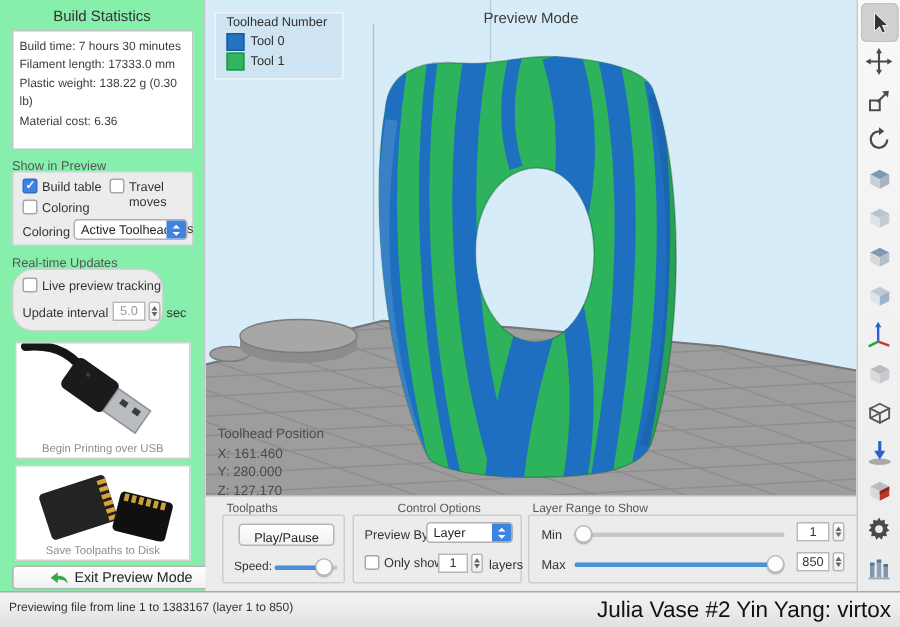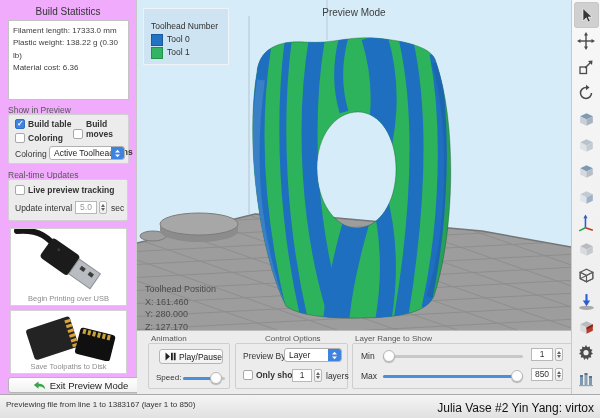--- a/index.html
+++ b/index.html
@@ -1,94 +1,95 @@
 <!DOCTYPE html>
 <html><head>
 <meta charset="utf-8">
 <style>
   * { margin:0; padding:0; box-sizing:border-box; }
   html,body { width:600px; height:418px; font-family:"Liberation Sans", sans-serif; }
   #app { position:relative; width:600px; height:418px; background:#ececec; overflow:hidden; font-family:"Liberation Sans", sans-serif; }
 
   
-  .left-panel { position:absolute; left:0; top:0; width:137px; height:394px; background:#f0abfc; border-right:1px solid #c6c6c6; }
+  .left-panel { position:absolute; left:0; top:0; width:137px; height:394px; background:#86efac; border-right:1px solid #c6c6c6; }
   .bs-title { position:absolute; top:6px; left:0; width:100%; text-align:center; font-size:10px; color:#333; }
   .stats-box { position:absolute; left:8px; top:20px; width:121px; height:80px; background:#fff; border:1px solid #c3c3c3; font-size:8px; color:#3d3d3d; padding:4px 2px 2px 4px; line-height:1.55; overflow:hidden; }
   .sec-label { position:absolute; font-size:8.5px; color:#555; }
   .groupbox { position:absolute; border:1px solid #d1d1d1; border-radius:2px; background:#ececec; }
-  .cb-row { position:absolute; display:flex; align-items:flex-end; font-size:8.5px; color:#333;font-weight:bold; }
+  .cb-row { position:absolute; display:flex; align-items:flex-start; font-size:8.5px; color:#333; }
   .cb { width:10px; height:10px; border:1px solid #a8a8a8; border-radius:2px; background:#fff; margin-right:3px; flex:0 0 auto; position:relative; }
   .cb.checked { background:#3f83e0; border-color:#2f6ec9; }
   .cb.checked:after { content:"✓"; position:absolute; left:1px; top:-1px; color:#fff; font-size:8px; font-weight:bold; }
   .popup { position:absolute; height:14px; background:#fff; border:1px solid #b0b0b0; border-radius:3px; font-size:8.5px; color:#222; display:flex; align-items:center; }
   .popup .ptxt { flex:1; padding-left:4px; white-space:nowrap; overflow:hidden; }
   .popup .pcap { width:13px; height:100%; background:#3f83e0; border-radius:0 2px 2px 0; display:flex; align-items:center; justify-content:center; }
   .numfield { position:absolute; height:13px; background:#fff; border:1px solid #b8b8b8; font-size:8.5px; color:#333; text-align:center; line-height:11px; }
   .numfield.dim { color:#9a9a9a; }
   .stepper { position:absolute; width:8px; height:13px; border:1px solid #b8b8b8; border-radius:2px; background:linear-gradient(#fff,#eee); display:flex; flex-direction:column; align-items:center; justify-content:center; gap:1px; }
   .stepper i { width:0; height:0; border-left:2.5px solid transparent; border-right:2.5px solid transparent; }
   .stepper .up { border-bottom:3px solid #666; }
   .stepper .dn { border-top:3px solid #666; }
   .img-btn { position:absolute; left:10px; width:117px; background:#fff; border:1px solid #d2d2d2; cursor:pointer; }
   .img-cap { position:absolute; bottom:2px; left:0; width:100%; text-align:center; font-size:7.5px; color:#8d8d8d; }
   .exit-btn { position:absolute; left:8px; top:377px; width:145px; height:16px; background:linear-gradient(#ffffff,#f0f0f0); border:1px solid #b2b2b2; border-radius:4px; font-size:9.5px; color:#333; display:flex; align-items:center; justify-content:center; gap:4px; }
 
   
   .viewport { position:absolute; left:137px; top:0; width:434px; height:330px; background:#d7ecf9; overflow:hidden; }
   .scene { position:absolute; left:0; top:0; }
   .mode-title { position:absolute; top:7px; left:0; width:100%; text-align:center; font-size:10px; color:#3c3c3c; }
-  .legend { position:absolute; left:6px; top:8px; background:#cfe4f3; border:1px solid #edf3f9; padding:12px 10px 5px 7px; }
+  .legend { position:absolute; left:6px; top:8px; background:#cfe4f3; border:1px solid #edf3f9; padding:0 10px 5px 7px; }
   .legend-title { font-size:8.5px; color:#2e2e2e; margin-bottom:3px; }
   .legend-row { display:flex; align-items:flex-start; margin-top:1px; font-size:8.5px; color:#2e2e2e; }
   .swatch { width:12px; height:12px; margin-right:4px; flex:0 0 auto; }
   .thp { position:absolute; left:8px; top:283px; font-size:9px; color:#4c4c4c; line-height:12.5px; }
 
   
   .bottom-panel { position:absolute; left:137px; top:330px; width:434px; height:64px; background:#ececec; border-top:1px solid #bcbcbc; }
   .bp-label { position:absolute; font-size:8px; color:#555; }
   .bp-box { position:absolute; top:12px; height:46px; border:1px solid #cecece; border-radius:2px; }
   .btn { background:linear-gradient(#ffffff,#f1f1f1); border:1px solid #b5b5b5; border-radius:3px; color:#222; }
-  .play-btn { position:absolute; left:10px; top:5px; width:64px; height:15px; font-size:8.5px; display:flex; align-items:center; justify-content:flex-end; gap:3px; }
+  .play-btn { position:absolute; left:10px; top:5px; width:64px; height:15px; font-size:8.5px; display:flex; align-items:center; justify-content:space-between; gap:3px;flex-direction:column; }
   .slider { position:absolute; height:3px; border-radius:2px; background:#c7c7c7; }
   .slider .fill { position:absolute; left:0; top:0; height:3px; border-radius:2px; background:#4a90d9; }
   .thumb { position:absolute; top:-5px; width:12px; height:12px; border-radius:50%; background:#fdfdfd; border:1px solid #b9b9b9; box-shadow:0 1px 1px rgba(0,0,0,.25); }
   .small-lbl { position:absolute; font-size:8.5px; color:#333; }
 
   
   .toolbar { position:absolute; left:571px; top:0; width:29px; height:394px; background:linear-gradient(180deg,#f8f8f8,#ececec); border-left:1px solid #c9c9c9; display:flex; flex-direction:column; align-items:center; padding-top:2px; }
   .tb-cell { width:25px; height:26px; display:flex; align-items:center; justify-content:center; flex:0 0 auto; }
   .tb-cell.sel { background:#d0d0d0; border-radius:4px; box-shadow:inset 0 0 1px rgba(0,0,0,.35); }
 
   
   .status-bar { position:absolute; left:0; top:394px; width:600px; height:24px; background:linear-gradient(#f4f4f4,#e1e1e1); border-top:1px solid #aaa;text-align:right; }
   .status-left { position:absolute; left:6px; top:5px; font-size:8px; color:#333; }
-  .status-right { position:absolute; right:6px; bottom:3px; font-size:12px; color:#111; }
+  .status-right { position:absolute; right:6px; bottom:3px; font-size:15px; color:#111; }
 </style>
 </head>
 <body>
 
 <div id="app">
 
   <div class="left-panel">
     <div class="bs-title">Build Statistics</div>
     <div class="stats-box">
+      <div>Build time: 7 hours 30 minutes</div>
       <div>Filament length: 17333.0 mm</div>
       <div>Plastic weight: 138.22 g (0.30 lb)</div>
       <div>Material cost: 6.36</div>
     </div>
 
     <div class="sec-label" style="left:8px; top:105px;">Show in Preview</div>
     <div class="groupbox" style="left:8px; top:114px; width:121px; height:50px;">
       <div class="cb-row" style="left:6px; top:4px;">
         <span class="cb checked"></span>
         <span>Build table</span>
       </div>
       <div class="cb-row" style="left:64px; top:4px;">
         <span class="cb"></span>
-        <span>Build moves</span>
+        <span>Travel moves</span>
       </div>
       <div class="cb-row" style="left:6px; top:18px;">
         <span class="cb"></span>
         <span>Coloring</span>
       </div>
       <div class="cb-row" style="left:64px; top:32px;">
         <span class="cb"></span>
         <span>Retractions</span>
       </div>
       <div class="small-lbl" style="left:6px; top:34px;">Coloring</div>
@@ -96,21 +97,21 @@
         <span class="ptxt">Active Toolhead</span>
         <span class="pcap">
           <svg width="7" height="9" viewBox="0 0 7 9">
               <path d="M1 3.4 L3.5 0.8 L6 3.4 Z M1 5.6 L3.5 8.2 L6 5.6 Z" fill="#fff"></path>
             </svg>
         </span>
       </div>
     </div>
 
     <div class="sec-label" style="left:8px; top:170px;">Real-time Updates</div>
-    <div class="groupbox" style="left:8px; top:179px; width:120px; height:42px;">
+    <div class="groupbox" style="left:8px; top:179px; width:101px; height:42px;border-radius:14px;">
       <div class="cb-row" style="left:6px; top:5px;">
         <span class="cb"></span>
         <span>Live preview tracking</span>
       </div>
       <div class="small-lbl" style="left:6px; top:23px;">Update interval</div>
       <div class="numfield dim" style="left:66px; top:21px; width:22px;">5.0</div>
       <div class="stepper" style="left:90px; top:21px;">
           <i class="up"></i>
           <i class="dn"></i>
         </div>
@@ -243,21 +244,21 @@
     <div class="thp">
       <div>Toolhead Position</div>
       <div>X: 161.460</div>
       <div>Y: 280.000</div>
       <div>Z: 127.170</div>
     </div>
   </div>
 
   <div class="bottom-panel">
 
-    <div class="bp-label" style="left:14px; top:3px;">Animation</div>
+    <div class="bp-label" style="left:14px; top:3px;">Toolpaths</div>
     <div class="bp-box" style="left:11px; width:82px;">
       <div class="btn play-btn">
         <svg width="11" height="9" viewBox="0 0 11 9">
           <path d="M0.5 0.5 L5 4.5 L0.5 8.5 Z" fill="#222"></path>
           <rect x="6" y="0.8" width="1.8" height="7.4" fill="#222"></rect>
           <rect x="8.8" y="0.8" width="1.8" height="7.4" fill="#222"></rect>
         </svg>
         <span>Play/Pause</span>
       </div>
       <div class="small-lbl" style="left:7px; top:29px; font-size:8px;">Speed:</div>

